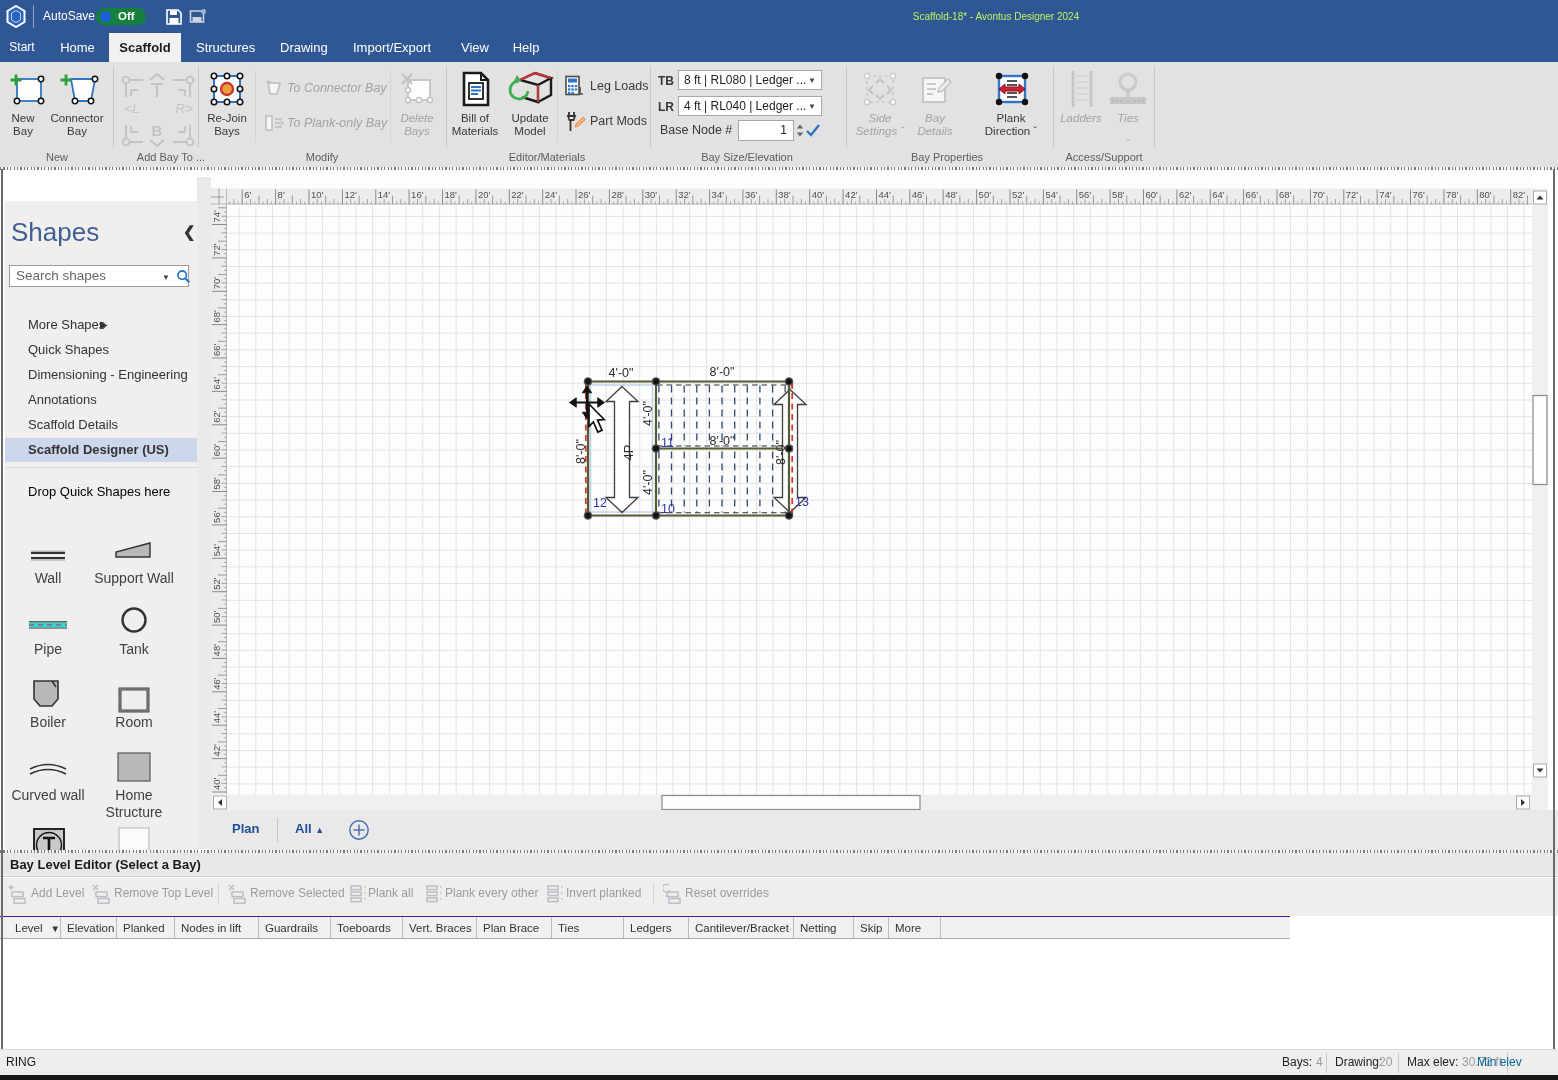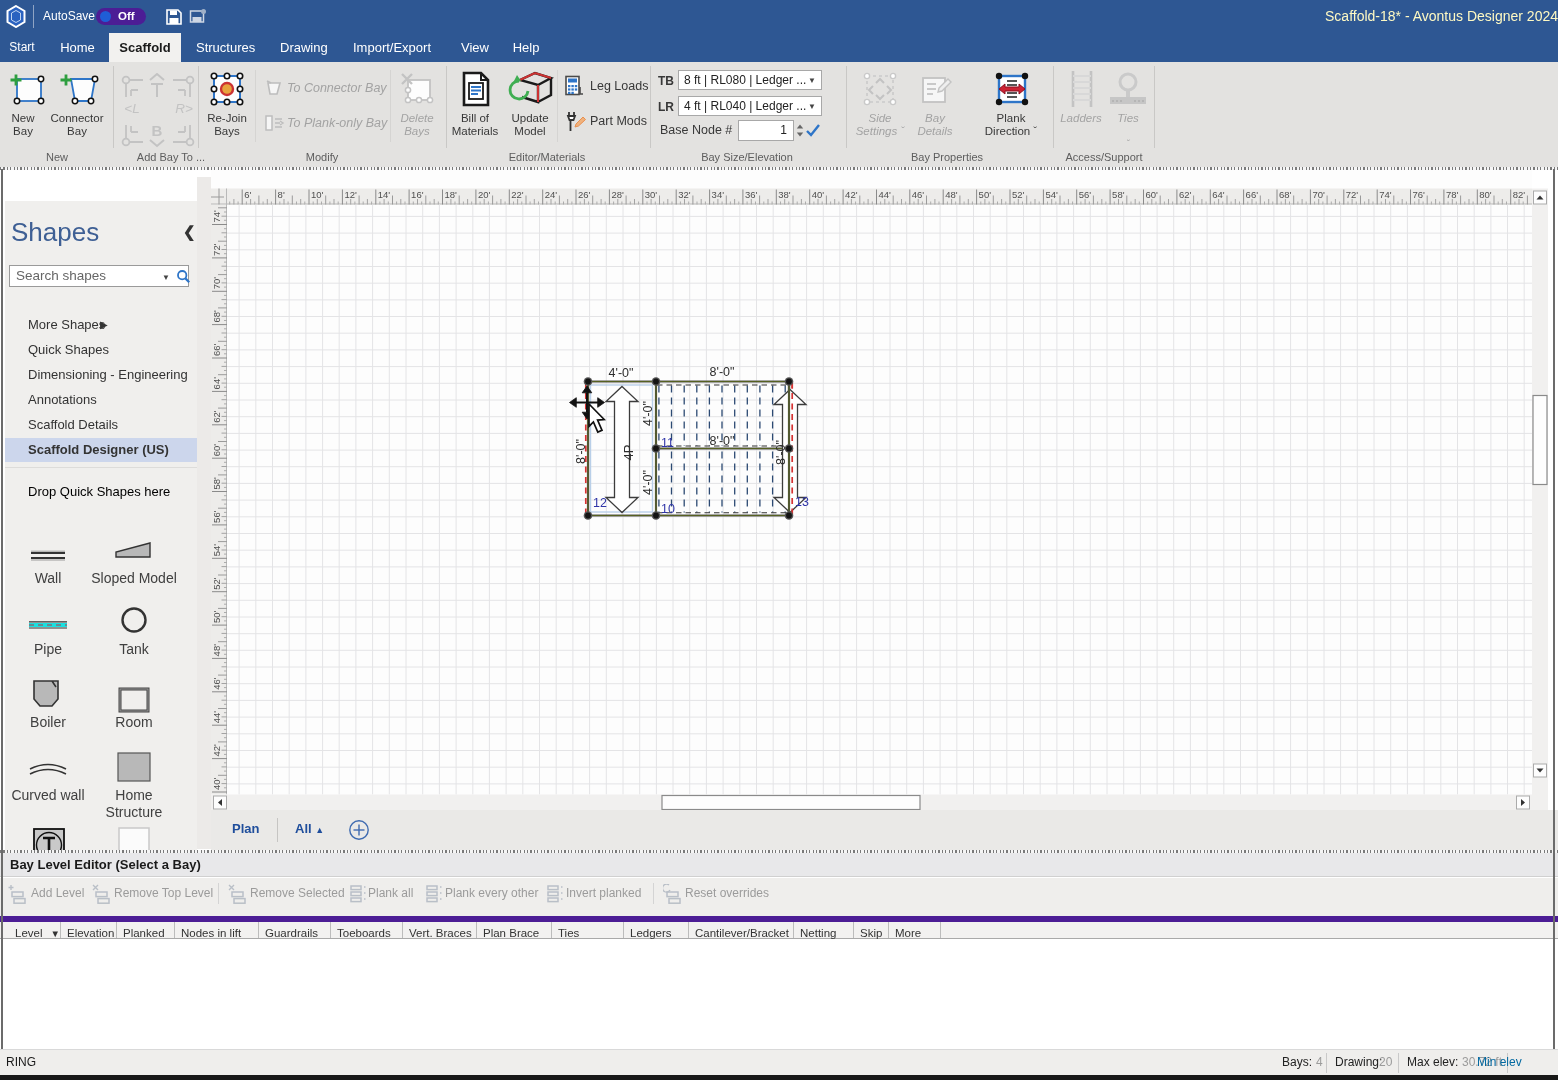--- a/index.html
+++ b/index.html
@@ -26,35 +26,35 @@
 </style></head>
 <body>
 
 <div class="abs titlebar">
   <svg class="abs" style="left:6px;top:5px" width="20" height="23" viewBox="0 0 20 23">
     <path d="M10 1 L18.5 6 L18.5 17 L10 22 L1.5 17 L1.5 6 Z" fill="#2a62c0" stroke="#fff" stroke-width="2"></path>
     <path d="M10 5.5 L14.5 8 L14.5 15 L10 17.5 L5.5 15 L5.5 8 Z" fill="none" stroke="#cfe0f5" stroke-width="0.9"></path>
   </svg>
   <div class="abs" style="left:33px;top:5px;width:1px;height:23px;background:#8fa4c4"></div>
   <div class="abs" style="left:43px;top:0;height:33px;line-height:33px;color:#fff;font-size:12px">AutoSave</div>
-  <div class="abs" style="left:96px;top:8px;width:50px;height:17px;background:#4c1d95;border-radius:9px">
+  <div class="abs" style="left:96px;top:8px;width:50px;height:17px;background:#15803d;border-radius:9px">
      <div class="abs" style="left:4px;top:3px;width:11px;height:11px;border-radius:6px;background:#1f5dd6"></div>
      <div class="abs" style="left:22px;top:0px;height:17px;line-height:17px;color:#fff;font-size:11.5px;font-weight:bold">Off</div>
   </div>
   <svg class="abs" style="left:165px;top:8px" width="18" height="18" viewBox="0 0 18 18">
     <path d="M2 2 H13 L16 5 V16 H2 Z" fill="none" stroke="#fff" stroke-width="1.6"></path>
     <rect x="5" y="2.5" width="7" height="4.5" fill="#fff"></rect>
     <rect x="4.5" y="10" width="9" height="6" fill="#fff"></rect>
   </svg>
   <svg class="abs" style="left:189px;top:8px" width="18" height="18" viewBox="0 0 18 18">
     <rect x="1.5" y="3" width="13" height="11" fill="none" stroke="#cdd6e4" stroke-width="1.5"></rect>
     <rect x="3.5" y="9" width="9" height="5" fill="#cdd6e4"></rect>
     <circle cx="14.5" cy="3.5" r="2.5" fill="#9fb0c8"></circle>
   </svg>
-  <div class="abs" style="left:434px;top:0;width:1124px;height:33px;line-height:33px;text-align:right;color:#fef9c3;font-size:14px">Scaffold-18* - Avontus Designer 2024</div>
+  <div class="abs" style="left:434px;top:0;width:1124px;height:33px;line-height:33px;text-align:center;color:#bef264;font-size:10px">Scaffold-18* - Avontus Designer 2024</div>
 </div>
 
 <div class="abs menubar">
   <div class="mtab" style="left:9px;width:26px;font-size:12px">Start</div>
   <div class="mtab" style="left:59px;width:37px">Home</div>
   <div class="abs" style="left:109px;top:0;width:72px;height:29px;background:#f2f1ef;color:#1a1a1a;font-size:13px;font-weight:bold;text-align:center;line-height:29px">Scaffold</div>
   <div class="mtab" style="left:196px;width:56px">Structures</div>
   <div class="mtab" style="left:280px;width:45px">Drawing</div>
   <div class="mtab" style="left:352px;width:80px">Import/Export</div>
   <div class="mtab" style="left:461px;width:24px">View</div>
@@ -306,21 +306,21 @@
 <div class="abs" style="left:0px;top:266px;width:192px;height:1px;background:#dddcda"></div>
 <div class="pitem" style="top:283px;color:#000000">Drop Quick Shapes here</div>
 <svg class="abs" style="left:19px;top:338px" width="48" height="36" viewBox="0 0 48 36">
         <path d="M7 14 H41 M7 19 H41" stroke="#333" stroke-width="2.2"></path>
         <path d="M7 12.2 H41 M7 21 H41" stroke="#888" stroke-width="0.8"></path>
       </svg>
 <div class="shlabel" style="left:-2px;top:369px;width:90px">Wall</div>
 <svg class="abs" style="left:105px;top:332px" width="48" height="36" viewBox="0 0 48 36">
         <path d="M6 24 L6 19 L40 10 L40 24 Z" fill="#b8b8b8" stroke="#333" stroke-width="1.4"></path>
       </svg>
-<div class="shlabel" style="left:84px;top:369px;width:90px">Sloped Model</div>
+<div class="shlabel" style="left:84px;top:369px;width:90px">Support Wall</div>
 <svg class="abs" style="left:19px;top:408px" width="48" height="36" viewBox="0 0 48 36">
         <path d="M5 16 H43" stroke="#19e0e0" stroke-width="4"></path>
         <path d="M5 12.8 H43 M5 19 H43" stroke="#333" stroke-width="1.2"></path>
         <path d="M5 16 H43" stroke="#cc2233" stroke-width="0.9" stroke-dasharray="5 4"></path>
       </svg>
 <div class="shlabel" style="left:-2px;top:440px;width:90px">Pipe</div>
 <svg class="abs" style="left:105px;top:402px" width="48" height="36" viewBox="0 0 48 36">
         <circle cx="24" cy="17" r="11.5" fill="none" stroke="#333" stroke-width="2.4"></circle>
       </svg>
 <div class="shlabel" style="left:84px;top:440px;width:90px">Tank</div>
@@ -1156,21 +1156,21 @@
 <svg class="abs" style="left:663px;top:6px" width="20" height="21" viewBox="0 0 20 21">
       <path d="M6 1 a 4 4 0 1 0 1 5" fill="none" stroke="#b9bfc7" stroke-width="1.4"></path>
       <g fill="none" stroke="#b9bfc7" stroke-width="1.5">
         <rect x="4" y="8" width="11" height="4.6"></rect>
         <rect x="6" y="14.6" width="11" height="4.6"></rect>
       </g>
     </svg>
 <div class="tbtn" style="left:685px">Reset overrides</div>
 </div>
 <div class="abs" style="left:0;top:908.5px;width:1558px;height:7.5px;background:#efeeec"></div>
-<div class="abs" style="left:0;top:916px;width:1558px;height:23px;background:#f2f1f0;border-top:6px solid #4c1d95;border-bottom:1px solid #a9a9a9">
+<div class="abs" style="left:0;top:916px;width:1290px;height:23px;background:#f2f1f0;border-top:1px solid #4c1d95;border-bottom:1px solid #a9a9a9">
 <div class="thc" style="left:10px;width:51px">Level<span style="font-size:9.5px;color:#333;margin-left:8px">▼</span></div>
 <div class="thc" style="left:62px;width:55px">Elevation</div>
 <div class="thc" style="left:118px;width:57px">Planked</div>
 <div class="thc" style="left:176px;width:83px">Nodes in lift</div>
 <div class="thc" style="left:260px;width:71px">Guardrails</div>
 <div class="thc" style="left:332px;width:71px">Toeboards</div>
 <div class="thc" style="left:404px;width:73px">Vert. Braces</div>
 <div class="thc" style="left:478px;width:74px">Plan Brace</div>
 <div class="thc" style="left:553px;width:71px">Ties</div>
 <div class="thc" style="left:625px;width:64px">Ledgers</div>

